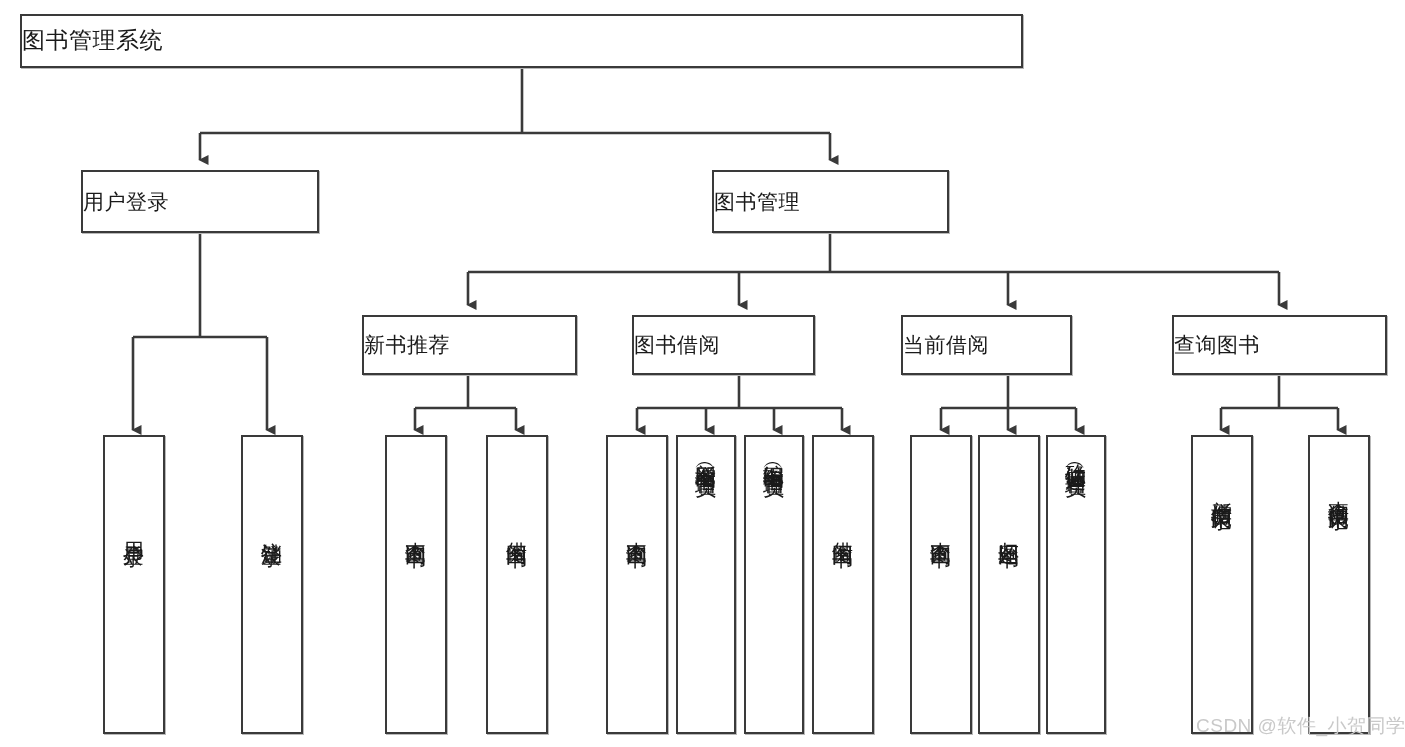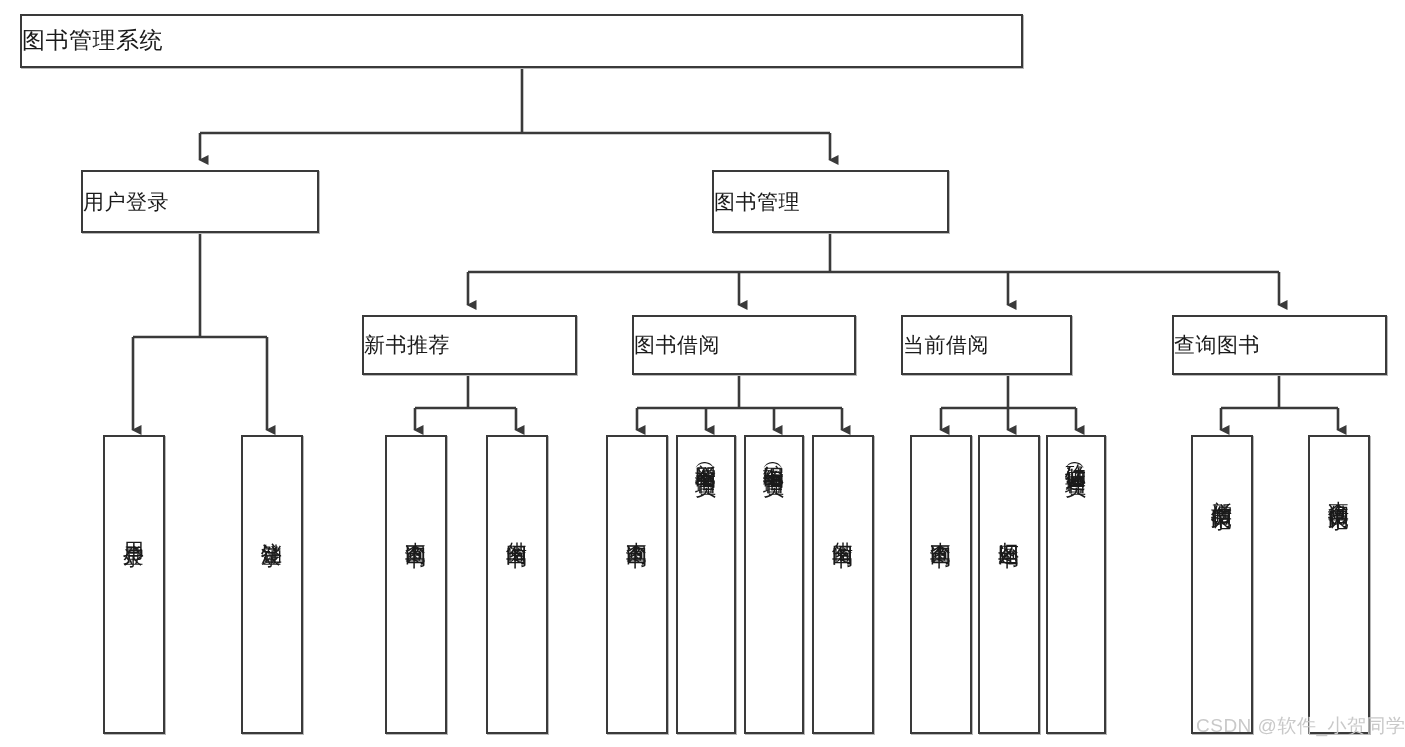--- a/index.html
+++ b/index.html
@@ -110,21 +110,21 @@
   <div class="node horiz" style="left:81px;top:170px;width:238px;height:63px;">
     <span class="label">用户登录</span>
   </div>
   <div class="node horiz" style="left:712px;top:170px;width:237px;height:63px;">
     <span class="label">图书管理</span>
   </div>
 
   <div class="node horiz" style="left:362px;top:315px;width:215px;height:60px;">
     <span class="label">新书推荐</span>
   </div>
-  <div class="node horiz" style="left:632px;top:315px;width:224px;height:60px;">
+  <div class="node horiz" style="left:632px;top:315px;width:183px;height:60px;">
     <span class="label">图书借阅</span>
   </div>
   <div class="node horiz" style="left:901px;top:315px;width:171px;height:60px;">
     <span class="label">当前借阅</span>
   </div>
   <div class="node horiz" style="left:1172px;top:315px;width:215px;height:60px;">
     <span class="label">查询图书</span>
   </div>
 
   <div class="node vert" style="left:103px;top:435px;width:62px;height:299px;padding-top:88px;">

